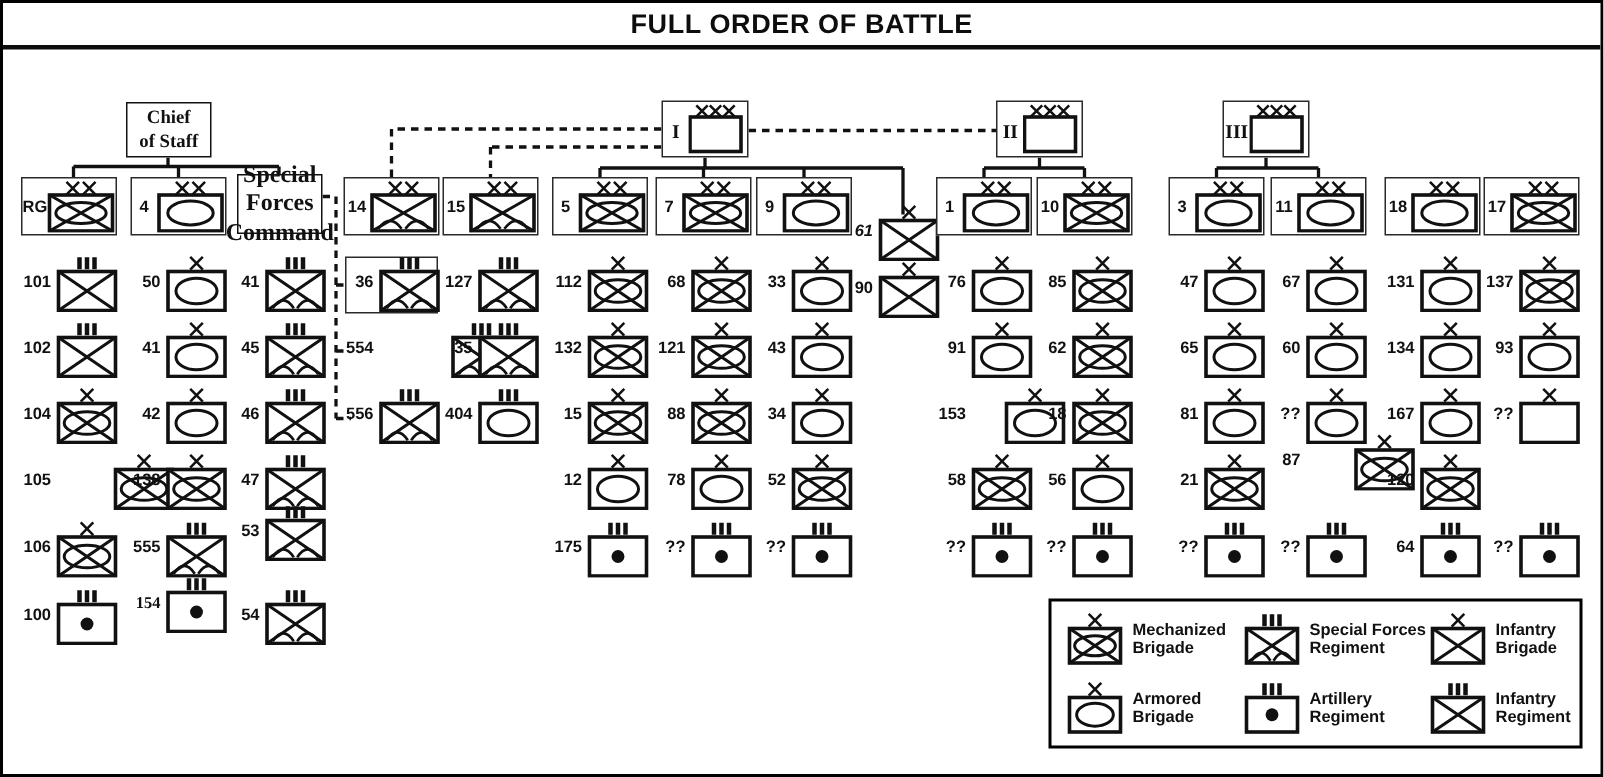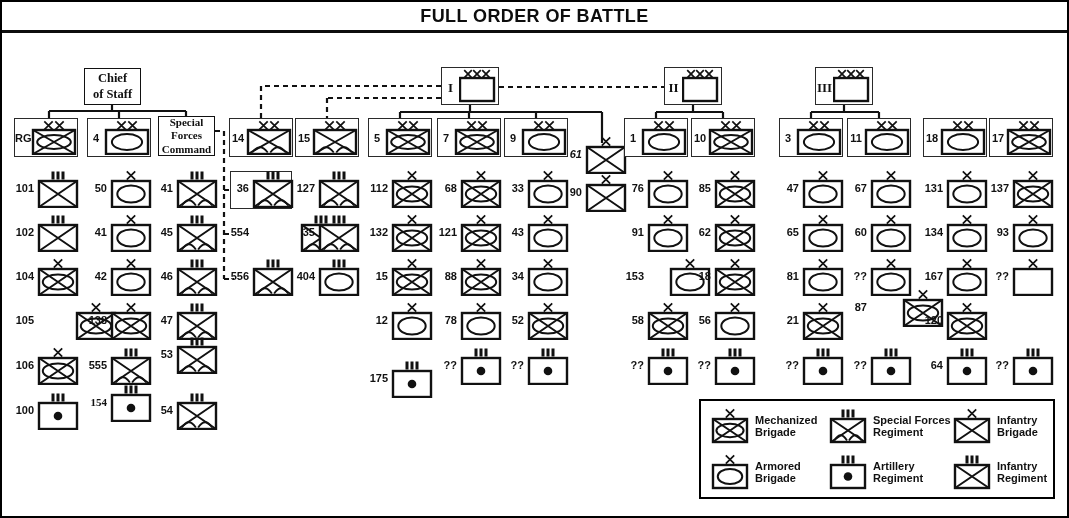--- a/index.html
+++ b/index.html
@@ -48,21 +48,21 @@
     <g stroke="#111" stroke-width="2.2" fill="none" stroke-dasharray="5 4">
       <path d="M439 84 H259 M259 84 V116"></path>
       <path d="M439 96 H325 M325 96 V116"></path>
       <path d="M497 85 H662"></path>
       <path d="M213 129 H222 M222 129 V277 M222 188 H228 M222 232 H228 M222 277 H232"></path>
     </g>
   </svg>
 
   <div class="textbox" style="left:82px;top:66px;width:57px;height:37px;font-size:12.5px;line-height:1.25;">Chief
 of Staff</div>
-  <div class="textbox" style="left:156px;top:114px;width:57px;height:40px;font-size:11px;line-height:1.2;">Special
+  <div class="textbox" style="left:156px;top:114px;width:57px;height:40px;font-size:16px;line-height:1.2;">Special
 Forces
 Command</div>
 
   <div id="diagram">
       <div class="corpscell" style="left:439px;top:65px;">
         <span class="num">I</span>
         <div style="margin-top:1px">
           <svg width="38" height="34" viewBox="0 0 38 34">
             <path d="M5.2 1.2000000000000002 L12.8 8.8 M5.2 8.8 L12.8 1.2000000000000002" stroke="#111" stroke-width="1.7" fill="none"></path>
             <path d="M14.2 1.2000000000000002 L21.8 8.8 M14.2 8.8 L21.8 1.2000000000000002" stroke="#111" stroke-width="1.7" fill="none"></path>
@@ -423,21 +423,21 @@
         </svg>
       </div>
       <div class="cell" style="left:359px;top:300px;">
         <span class="num">12</span>
         <svg width="44" height="38" viewBox="0 0 44 38">
           <path d="M17.8 1.2999999999999998 L26.2 9.7 M17.8 9.7 L26.2 1.2999999999999998" stroke="#111" stroke-width="1.7" fill="none"></path>
           <rect x="3" y="11" width="38" height="26" fill="#fff" stroke="#111" stroke-width="2.4"></rect>
           <ellipse cx="22" cy="24" rx="13.68" ry="8.58" fill="none" stroke="#111" stroke-width="2"></ellipse>
         </svg>
       </div>
-      <div class="cell" style="left:359px;top:358px;">
+      <div class="cell" style="left:359px;top:345px;">
         <span class="num">175</span>
         <svg width="44" height="38" viewBox="0 0 44 38">
           <rect x="15.5" y="1.5" width="3" height="8" fill="#111"></rect>
           <rect x="20.5" y="1.5" width="3" height="8" fill="#111"></rect>
           <rect x="25.5" y="1.5" width="3" height="8" fill="#111"></rect>
           <rect x="3" y="11" width="38" height="26" fill="#fff" stroke="#111" stroke-width="2.4"></rect>
           <circle cx="22" cy="24" r="4.3" fill="#111"></circle>
         </svg>
       </div>
       <div class="divcell" style="left:435px;top:116px;">

